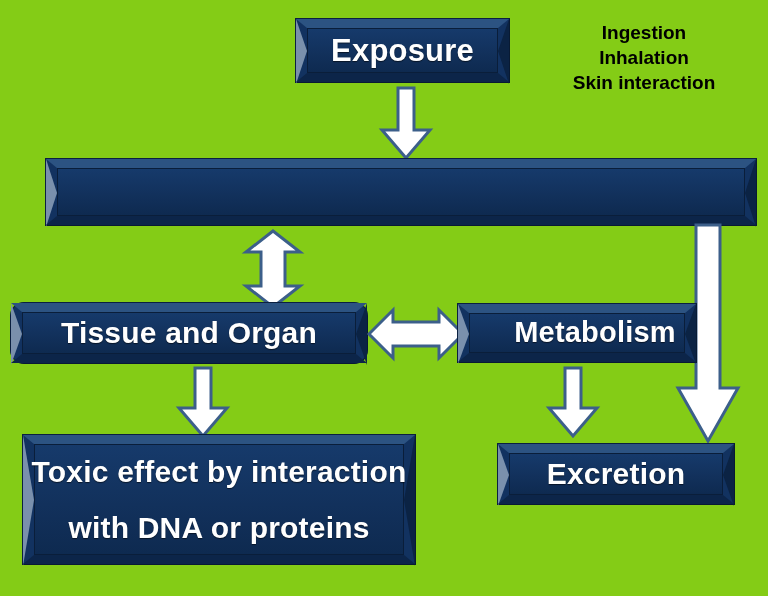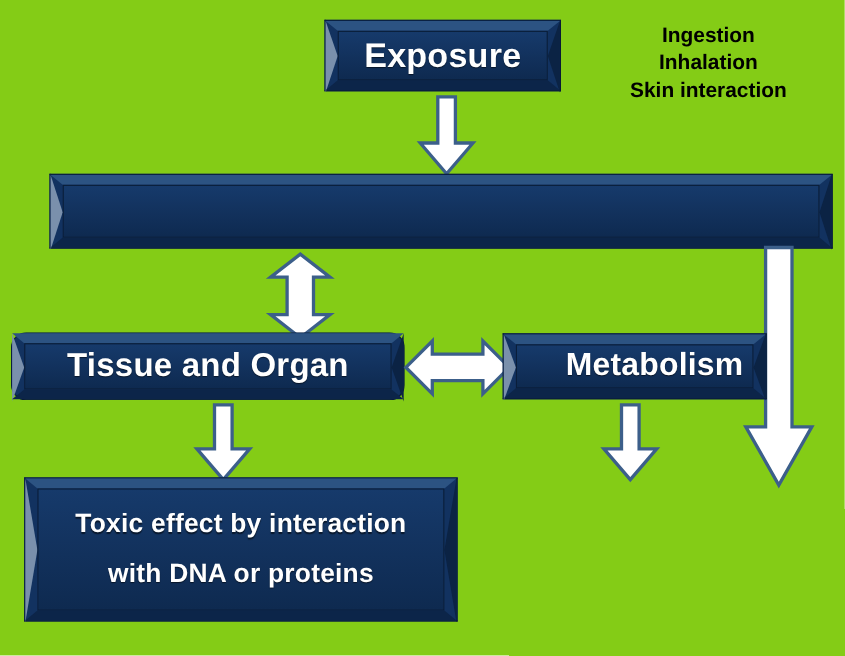--- a/index.html
+++ b/index.html
@@ -173,18 +173,26 @@
       <polygon points="20,0 36,0 36,40 52,40 28,68 4,40 20,40"></polygon>
     </svg>
   </div>
 
   <div class="node" style="left:22px; top:434px; width:394px; height:131px; --bw:11px; --bh:9px;">
     <span class="bevel-l" style="border-top-width:65px;border-bottom-width:66px;"></span>
     <span class="bevel-r" style="border-top-width:65px;border-bottom-width:66px;"></span>
     <span class="bevel-t"></span>
     <span class="bevel-b"></span>
     <span class="face"></span>
-    <span class="label" style="font-size:24px; white-space:pre-line; line-height:1.85;">Toxic effect by interaction
+    <span class="label" style="font-size:30px; white-space:pre-line; line-height:1.85;">Toxic effect by interaction
 with DNA or proteins</span>
   </div>
 
+  <div class="node" style="left:497px; top:443px; width:238px; height:62px; --bw:11px; --bh:9px;">
+    <span class="bevel-l" style="border-top-width:31px;border-bottom-width:31px;"></span>
+    <span class="bevel-r" style="border-top-width:31px;border-bottom-width:31px;"></span>
+    <span class="bevel-t"></span>
+    <span class="bevel-b"></span>
+    <span class="face"></span>
+    <span class="label" style="font-size:30px;">Excretion</span>
+  </div>
 
 </div>
 
 </body></html>

